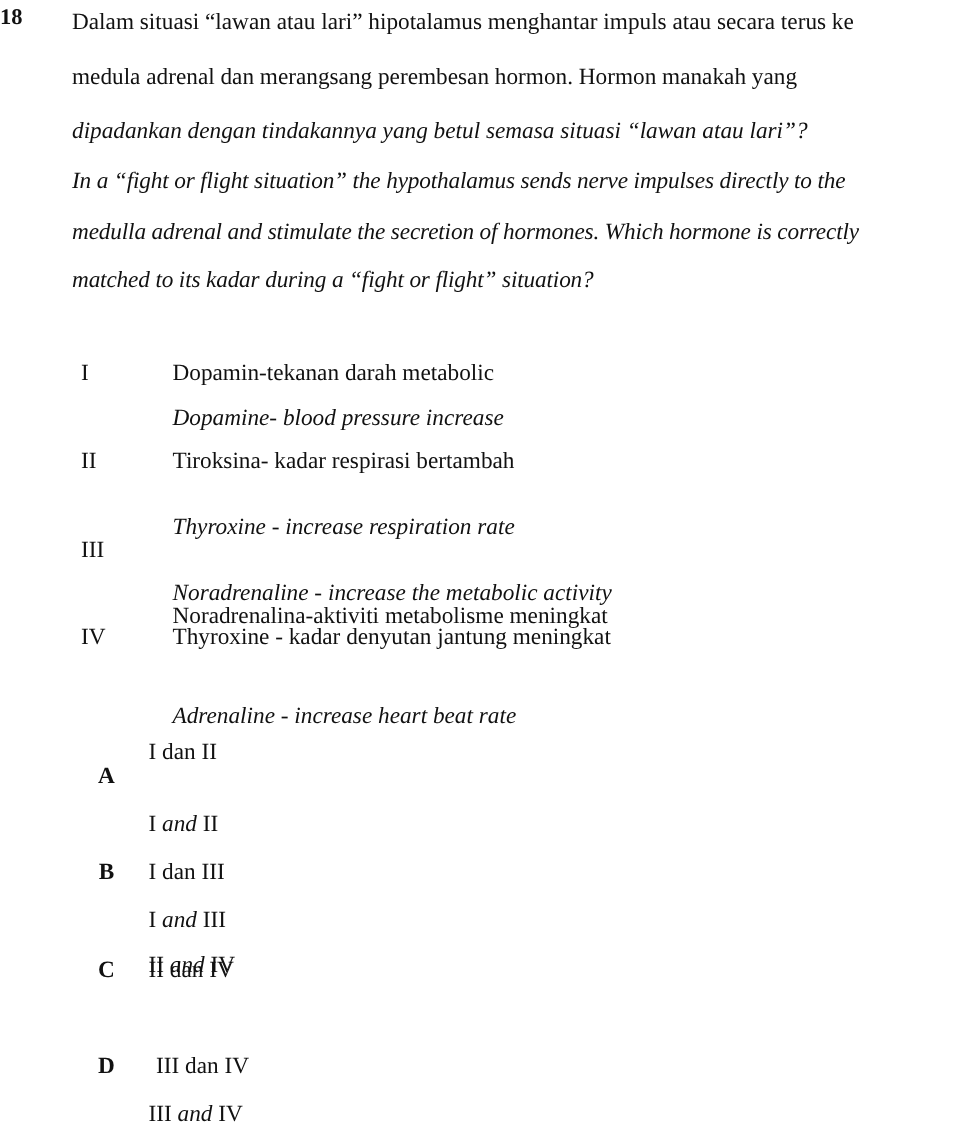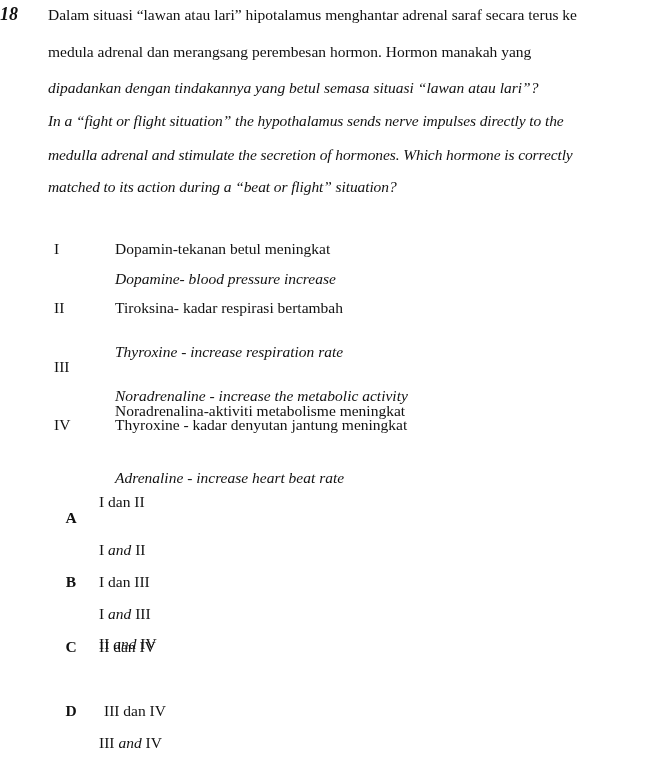--- a/index.html
+++ b/index.html
@@ -14,22 +14,21 @@
       overflow: hidden;
       font-family: "Liberation Serif", "DejaVu Serif", serif;
       color: #111111;
       font-size: 15.5px;
     }
     .qnum {
       position: absolute;
       left: 0px;
       top: 4px;
       font-weight: bold;
-      font-size: 18px;
-      font-style: italic;
+      font-size: 15px;
     }
     .stem-line {
       position: absolute;
       left: 48px;
       white-space: nowrap;
       line-height: 20px;
     }
     .stem-line.en {
       font-style: italic;
       letter-spacing: -0.1px;
@@ -66,35 +65,35 @@
       font-style: italic;
     }
   </style>
 </head>
 <body>
 
 <div>
   <span class="qnum">18</span>
 
   <div>
-    <div class="stem-line" style="top:5px;">Dalam situasi “lawan atau lari” hipotalamus menghantar adrenal saraf secara terus ke</div>
+    <div class="stem-line" style="top:5px;">Dalam situasi “lawan atau lari” hipotalamus menghantar impuls atau secara terus ke</div>
     <div class="stem-line" style="top:42px;">medula adrenal dan merangsang perembesan hormon. Hormon manakah yang</div>
     <div class="stem-line" style="top:78px;font-style:italic;">dipadankan dengan tindakannya yang betul semasa situasi “lawan atau lari”?</div>
   </div>
 
   <div>
     <div class="stem-line en" style="top:111px;">In a “fight or flight situation” the hypothalamus sends nerve impulses directly to the</div>
     <div class="stem-line en" style="top:145px;">medulla adrenal and stimulate the secretion of hormones. Which hormone is correctly</div>
-    <div class="stem-line en" style="top:177px;">matched to its action during a “beat or flight” situation?</div>
+    <div class="stem-line en" style="top:177px;">matched to its kadar during a “fight or flight” situation?</div>
   </div>
 
   <div>
     <div>
       <span class="roman" style="top:239px;">I</span>
-      <span class="stmt" style="top:239px;">Dopamin-tekanan betul meningkat</span>
+      <span class="stmt" style="top:239px;">Dopamin-tekanan darah metabolic</span>
       <span class="stmt en" style="top:269px;">Dopamine- blood pressure increase</span>
     </div>
     <div>
       <span class="roman" style="top:298px;">II</span>
       <span class="stmt" style="top:298px;">Tiroksina- kadar respirasi bertambah</span>
       <span class="stmt en" style="top:342px;text-align:right;">Thyroxine - increase respiration rate</span>
     </div>
     <div>
       <span class="roman" style="top:357px;">III</span>
       <span class="stmt" style="top:357px;margin-top:44px;">Noradrenalina-aktiviti metabolisme meningkat</span>

